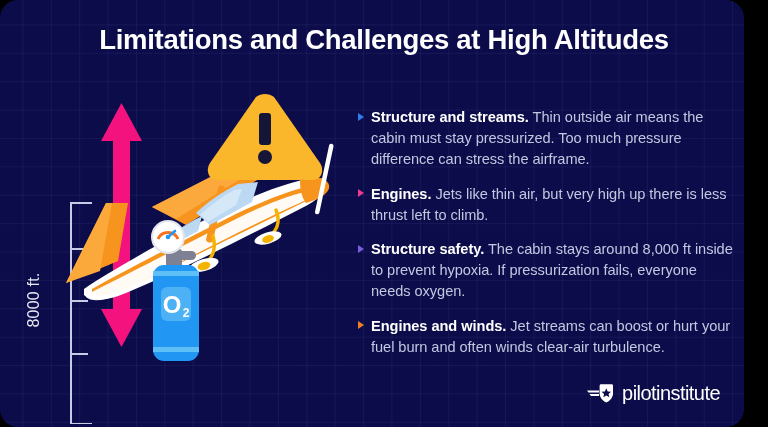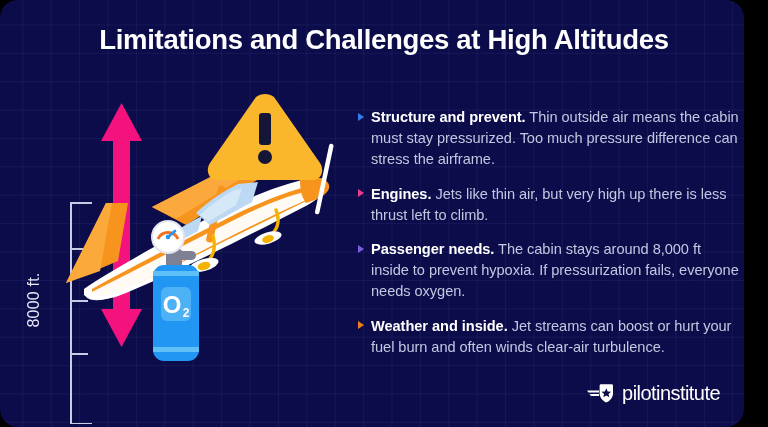--- a/index.html
+++ b/index.html
@@ -203,24 +203,24 @@
         <rect x="153" y="262" width="46" height="5" fill="#5ec0f7"></rect>
         <rect x="161" y="202" width="30" height="34" rx="6" fill="#4cb1f5"></rect>
         <text x="172" y="228" font-family="Liberation Sans, sans-serif" font-size="24" font-weight="bold" fill="#ffffff" text-anchor="middle">O</text>
         <text x="186" y="232" font-family="Liberation Sans, sans-serif" font-size="12" font-weight="bold" fill="#ffffff" text-anchor="middle">2</text>
       </g>
 
     </svg>
   </div>
 
   <div id="bullets">
-      <p class="bullet"><span class="marker" style="color: rgb(47, 127, 232);"></span><span class="lead">Structure and prevent.</span><span> Thin outside air means the cabin must stay pressurized. Too much pressure difference can stress the airframe.</span></p>
+      <p class="bullet"><span class="marker" style="color: rgb(47, 127, 232);"></span><span class="lead">Structure and streams.</span><span> Thin outside air means the cabin must stay pressurized. Too much pressure difference can stress the airframe.</span></p>
       <p class="bullet"><span class="marker" style="color: rgb(236, 59, 140);"></span><span class="lead">Engines.</span><span> Jets like thin air, but very high up there is less thrust left to climb.</span></p>
-      <p class="bullet"><span class="marker" style="color: rgb(123, 93, 224);"></span><span class="lead">Passenger needs.</span><span> The cabin stays around 8,000 ft inside to prevent hypoxia. If pressurization fails, everyone needs oxygen.</span></p>
-      <p class="bullet"><span class="marker" style="color: rgb(239, 125, 35);"></span><span class="lead">Weather and inside.</span><span> Jet streams can boost or hurt your fuel burn and often winds clear-air turbulence.</span></p>
+      <p class="bullet"><span class="marker" style="color: rgb(123, 93, 224);"></span><span class="lead">Structure safety.</span><span> The cabin stays around 8,000 ft inside to prevent hypoxia. If pressurization fails, everyone needs oxygen.</span></p>
+      <p class="bullet"><span class="marker" style="color: rgb(239, 125, 35);"></span><span class="lead">Engines and winds.</span><span> Jet streams can boost or hurt your fuel burn and often winds clear-air turbulence.</span></p>
     </div>
 
   <div id="logo">
     <svg width="28" height="21" viewBox="0 0 28 21">
       <path d="M0 7.5 L12 7.5 L12 9.6 L1.5 9.6 Z" fill="#ffffff"></path>
       <path d="M2.5 11 L12 11 L12 12.9 L4 12.9 Z" fill="#ffffff"></path>
       <path d="M14 1.2 L24.6 1.2 C25.6 1.2 26 1.8 26 2.8 L26 10.5
                C26 15.2 21.6 18.6 19.3 19.6 C17 18.6 12.6 15.2 12.6 10.5
                L12.6 2.8 C12.6 1.8 13 1.2 14 1.2 Z" fill="#ffffff"></path>
       <path d="M19.3 5.3 L20.7 8.5 L24.1 8.8 L21.5 11 L22.3 14.3

